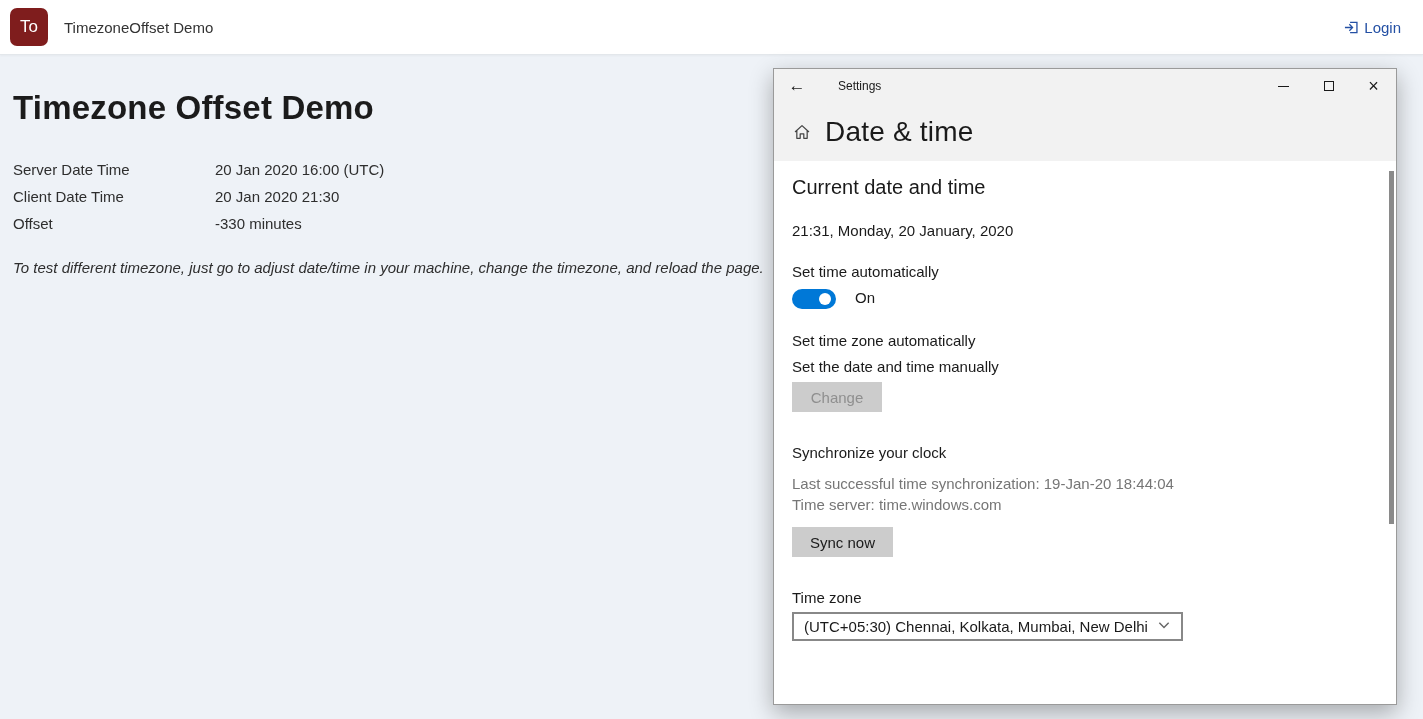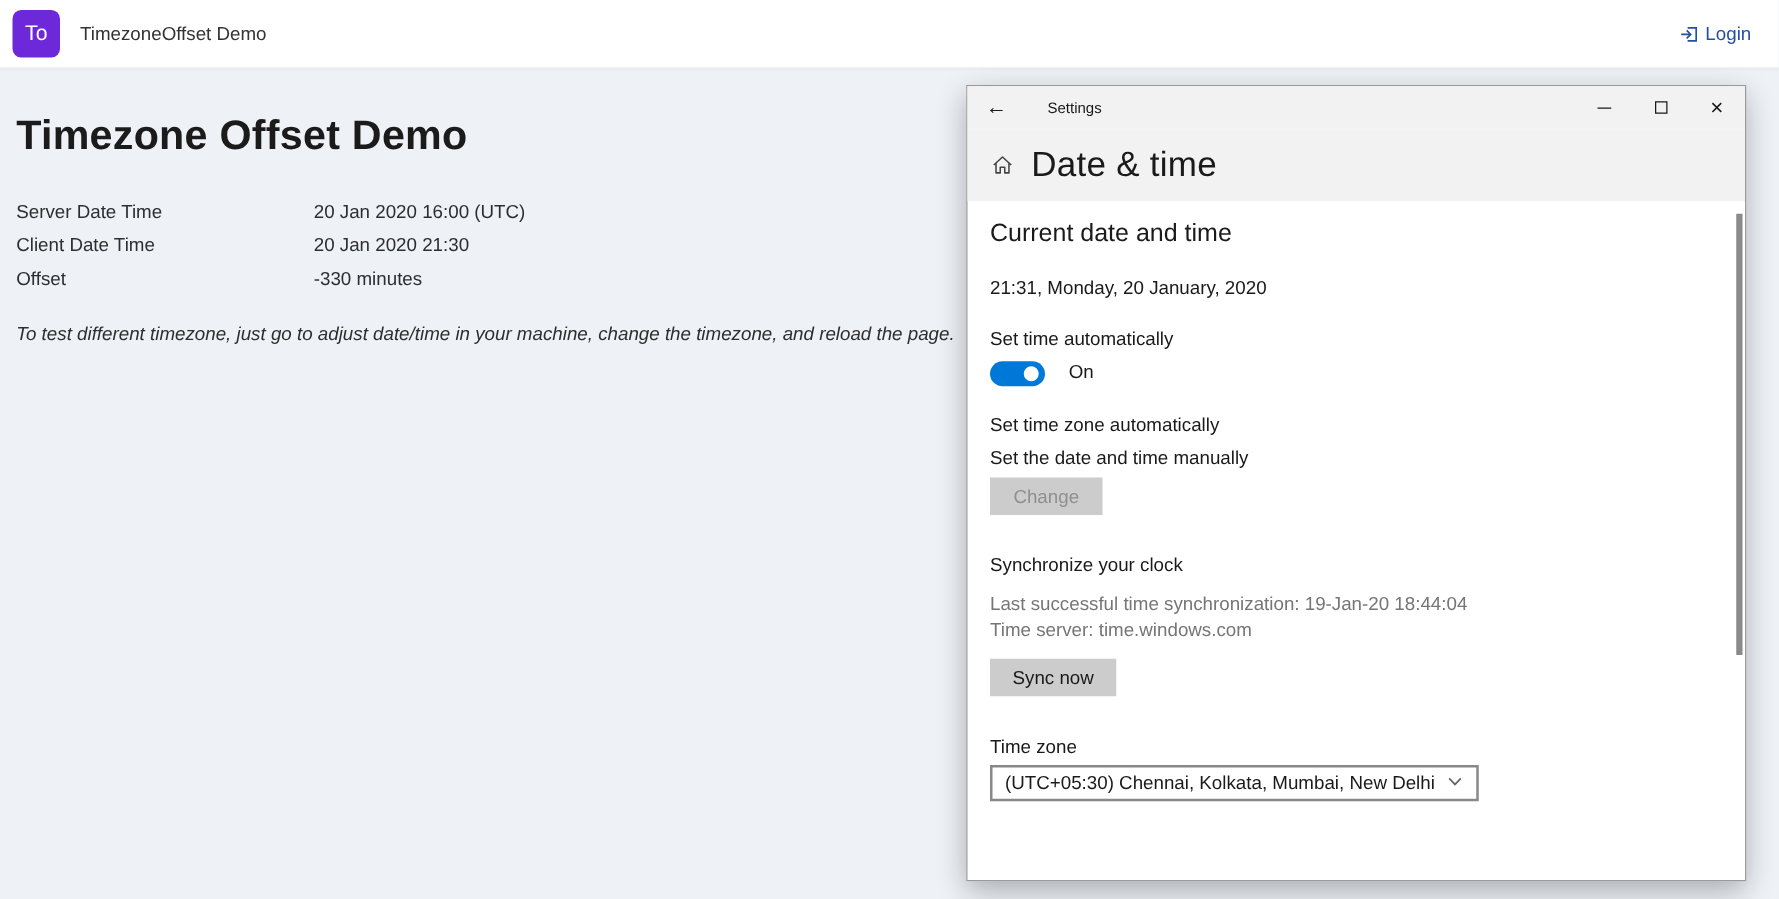--- a/index.html
+++ b/index.html
@@ -13,38 +13,38 @@
   
   .navbar {
     height:55px; background:#ffffff;
     border-bottom:1px solid #e3e7eb;
     box-shadow:0 1px 2px rgba(0,0,0,0.04);
     display:flex; align-items:center;
     padding:0 22px 0 10px;
   }
   .logo {
     width:38px; height:38px; border-radius:7px;
-    background:#6d28d9; color:#fff;
+    background:#7f1d1d; color:#fff;
     font-size:17px; display:flex; align-items:center; justify-content:center;
   }
   .brand { margin-left:16px; font-size:15px; color:#333333; }
   .nav-spacer { flex:1; }
   .login-link {
     display:flex; align-items:center; gap:5px;
     color:#2450a4; font-size:15px; cursor:pointer; text-decoration:none;
   }
   .login-link svg { display:block; }
 
   
   .main { padding:34px 14px 0 13px; }
   .page-title { font-size:33px; font-weight:700; color:#1b1b1b; letter-spacing:0.2px; }
   .info-table { margin-top:34px; font-size:15px; }
   .info-row { display:flex; margin-bottom:10px; }
   .info-label { width:202px; color:#2e2e2e; }
-  .info-value { color:#2e2e2e;margin-left:36px; }
+  .info-value { color:#2e2e2e; }
   .note { margin-top:27px; font-size:15px; color:#2e2e2e;font-style:italic; }
 
   
   .settings-window {
     position:absolute; left:773px; top:68px; width:624px; height:637px;
     background:#ffffff; border:1px solid #9a9a9a;
     box-shadow:0 8px 22px rgba(0,0,0,0.30);
   }
   .titlebar {
     height:34px; background:#f2f2f2;

